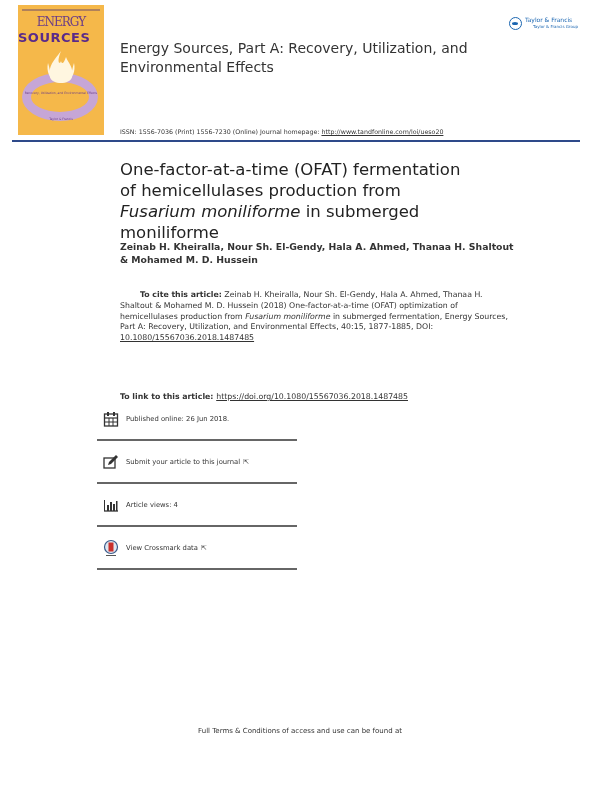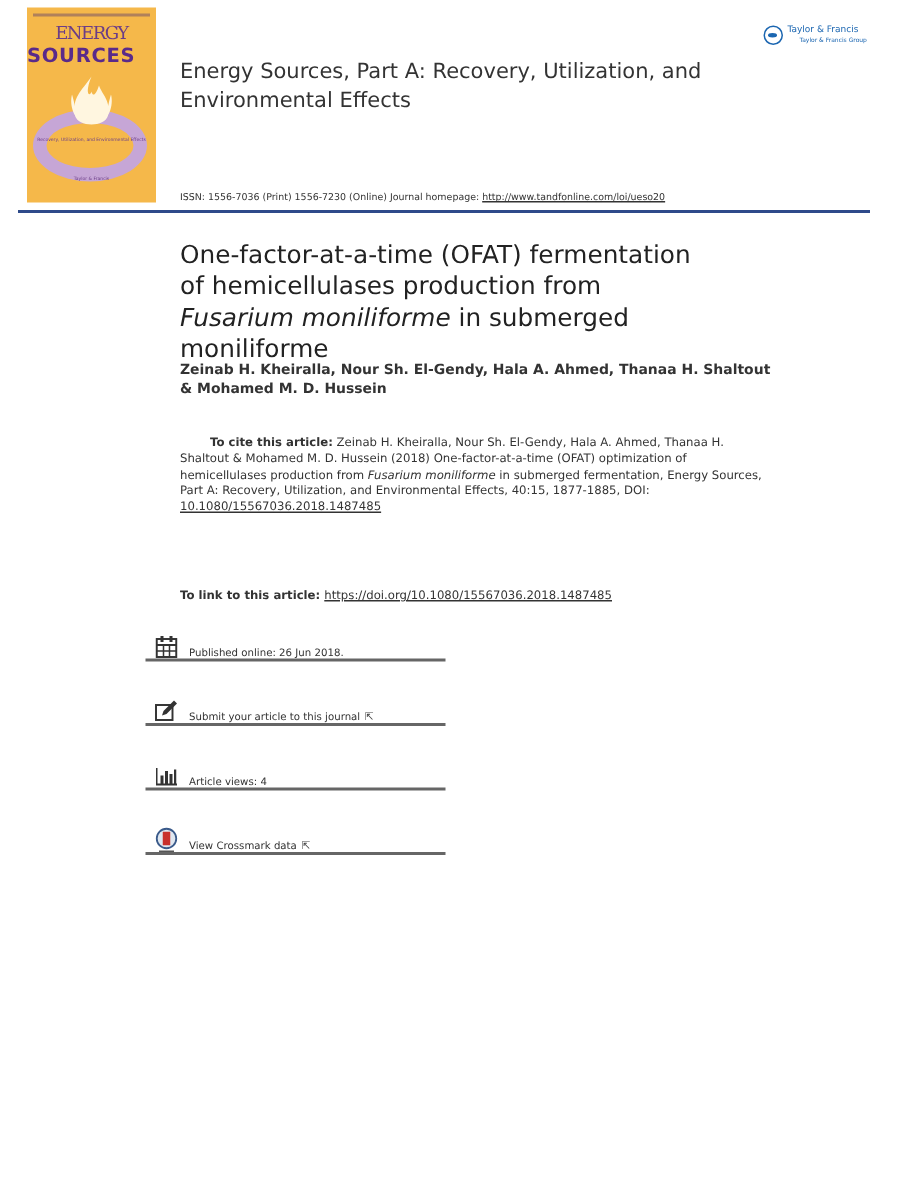--- a/index.html
+++ b/index.html
@@ -22,21 +22,21 @@
     .issn a { color: #333; text-decoration: underline; }
     .rule { position: absolute; left: 12px; top: 140px; width: 568px; height: 2px; background: #2e4a8a; }
     .art-title { position: absolute; left: 120px; top: 159px; width: 360px; font-size: 16.5px; line-height: 21px; color: #222; }
     .authors { position: absolute; left: 120px; top: 240px; width: 400px; font-size: 9.3px; font-weight: bold; line-height: 13px; color: #333; }
     .cite { position: absolute; left: 120px; top: 290px; width: 390px; font-size: 7.8px; line-height: 10.8px; color: #333; }
     .cite b { font-weight: bold; margin-left: 20px; }
     .cite a, .link a { color: #333; text-decoration: underline; }
     .link { position: absolute; left: 120px; top: 344px; font-size: 7.8px; color: #333; white-space: nowrap; margin-top: 48px; }
     .link b { font-weight: bold; }
     .info-list { position: absolute; left: 97px; top: 398px; width: 200px; }
-    .info-row { height: 41px; display: flex; align-items: flex-end; position: relative; }
+    .info-row { height: 41px; display: flex; align-items: center; position: relative; }
     .info-row .ic { width: 18px; height: 16px; margin-left: 5px; margin-right: 6px; display: flex; align-items: center; justify-content: center; }
     .info-row .lbl { font-size: 6.8px; color: #333; }
     .info-row .ext { font-size: 7px; margin-left: 3px; color: #444; }
     .divider { height: 2px; background: #666; width: 200px; }
     .footer { position: absolute; left: 0; top: 726px; width: 600px; text-align: center; font-size: 7px; line-height: 10px; color: #333; }
   </style>
 </head>
 <body>
 
 <div class="cover">
@@ -132,13 +132,14 @@
           <rect x="3" y="16" width="10" height="1" fill="#555"></rect>
         </svg>
     </span>
     <span class="lbl">View Crossmark data</span>
     <span class="ext">⇱</span>
   </div>
   <div class="divider"></div>
 </div>
 
 <div class="footer">
+  <div>Full Terms &amp; Conditions of access and use can be found at</div>
 </div>
 
 </body></html>

